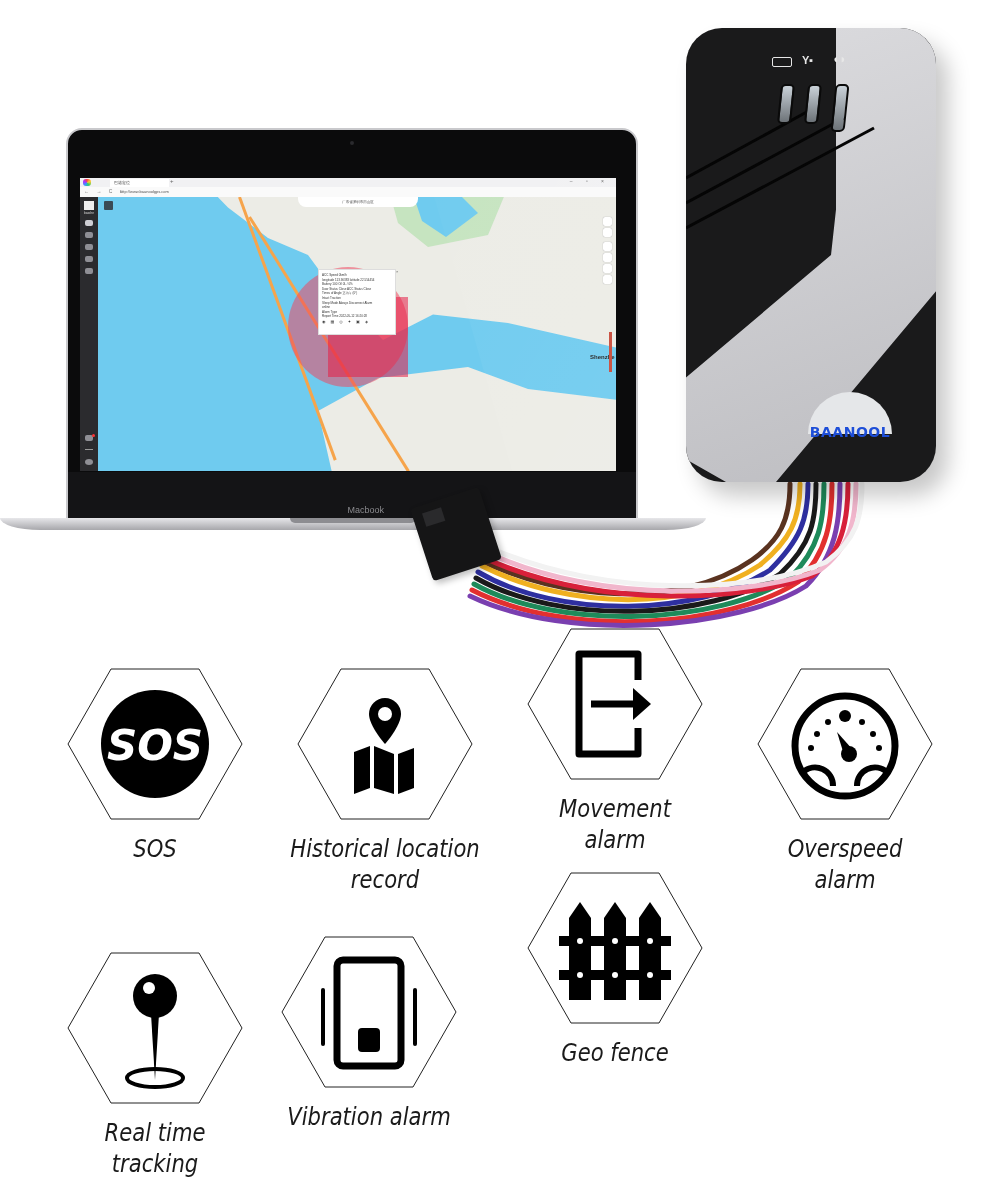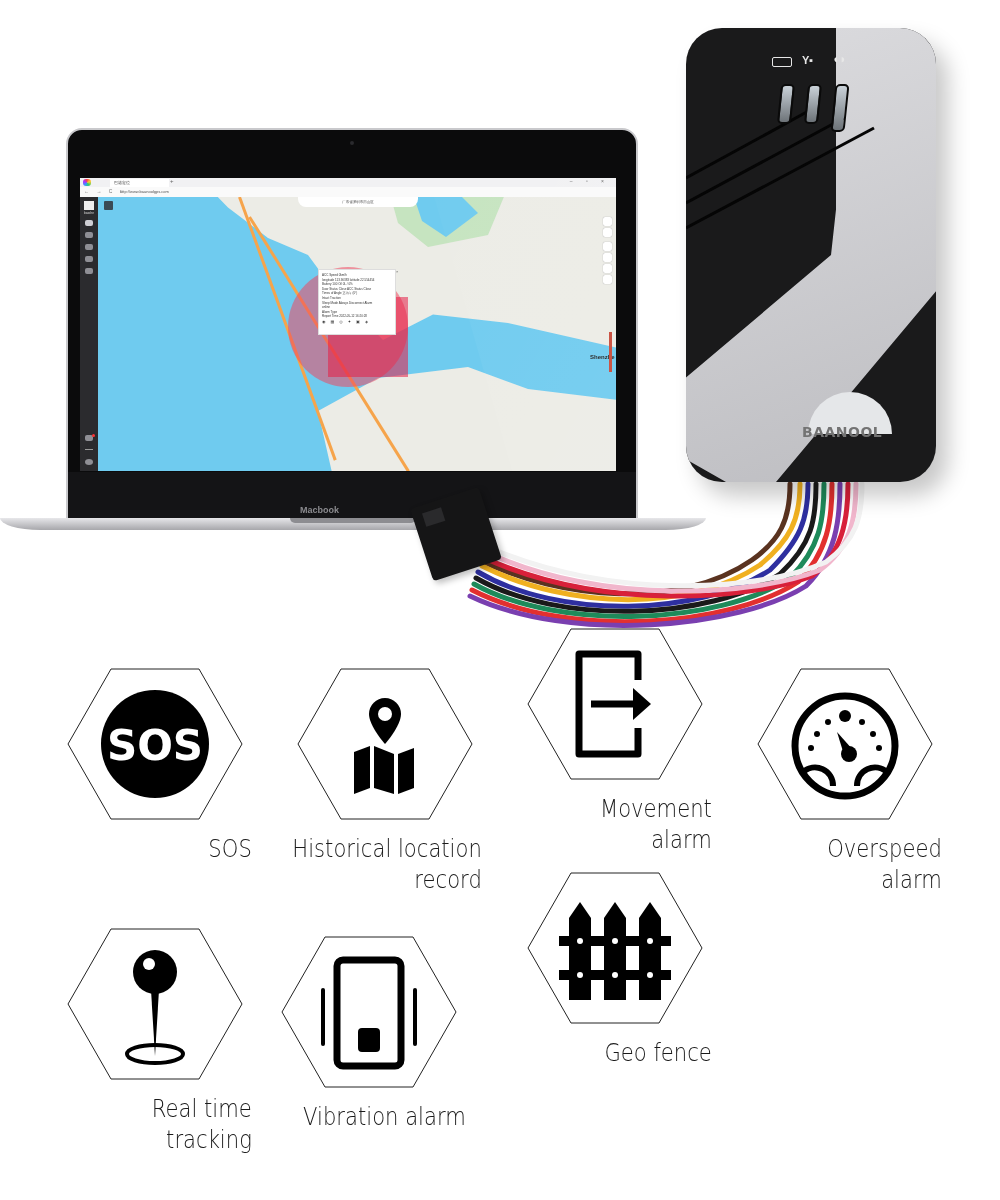--- a/index.html
+++ b/index.html
@@ -3,21 +3,21 @@
 <meta charset="utf-8">
 <style>
   html,body{margin:0;padding:0;background:#ffffff;}
   body{width:1000px;height:1200px;position:relative;overflow:hidden;font-family:"Liberation Sans",sans-serif;}
   .abs{position:absolute;}
   
   .laptop-lid{left:66px;top:128px;width:572px;height:392px;background:#0b0b0c;border-radius:16px 16px 0 0;border:2px solid #c9c9cc;box-sizing:border-box;}
   .laptop-screen{left:80px;top:178px;width:536px;height:293px;background:#6fcbef;overflow:hidden;}
   .laptop-glare{left:360px;top:130px;width:276px;height:388px;background:linear-gradient(120deg,rgba(255,255,255,0) 0%,rgba(255,255,255,0.08) 100%);clip-path:polygon(20% 0,100% 0,100% 100%,60% 100%);}
   .laptop-bezel-bottom{left:68px;top:472px;width:568px;height:46px;background:#141416;}
-  .laptop-label{left:300px;top:505px;width:100px;text-align:left;color:#8a8a8e;font-size:9px;font-weight:bold;}
+  .laptop-label{left:284px;top:505px;width:100px;text-align:right;color:#8a8a8e;font-size:9px;}
   .laptop-base{left:0;top:518px;width:706px;height:12px;background:linear-gradient(#e7e7ea,#a7a7ab);border-radius:0 0 40px 40px/0 0 12px 12px;}
   .laptop-notch{left:290px;top:518px;width:126px;height:5px;background:#8d8d91;border-radius:0 0 6px 6px;}
   .camera{left:350px;top:141px;width:4px;height:4px;border-radius:50%;background:#2a2a2e;}
   
   .browser-tabbar{left:0;top:0;width:536px;height:9px;background:#f1f1f3;}
   .browser-urlbar{left:0;top:9px;width:536px;height:10px;background:#fafafa;border-bottom:1px solid #ddd;}
   .tab{left:30px;top:1px;width:55px;height:8px;background:#fff;font-size:4px;line-height:8px;padding-left:4px;color:#444;}
   .url{left:40px;top:1px;font-size:4px;line-height:8px;color:#555;}
   .app-sidebar{left:0;top:19px;width:18px;height:274px;background:#2b2b2e;}
   .sb-icon{left:5px;width:8px;height:6px;border-radius:2px;background:#8f8f95;}
@@ -28,25 +28,25 @@
   .popup{left:220px;top:72px;width:78px;height:66px;background:#fff;border:1px solid #ddd;font-size:3px;line-height:4.6px;padding:3px;box-sizing:border-box;color:#333;overflow:hidden;}
   .address-bar{left:280px;top:3px;width:120px;height:10px;background:#fff;border-radius:0 0 8px 8px;font-size:3.5px;text-align:center;line-height:10px;color:#444;}
   .city-label{left:492px;top:157px;font-size:6px;color:#222;font-weight:bold;}
   .map-ctrl{left:505px;width:9px;height:9px;background:#fff;border-radius:2px;box-shadow:0 0 1px #888;}
   
   .device{left:686px;top:28px;width:250px;height:454px;background:#1a1a1b;border-radius:36px;box-shadow:12px 14px 22px rgba(0,0,0,0.22);}
   .device-stripe{left:686px;top:28px;width:250px;height:454px;border-radius:36px;overflow:hidden;}
   .device-silver{left:0;top:0;width:250px;height:454px;background:linear-gradient(160deg,#dcdcdf,#bdbdc1);clip-path:polygon(60% 0,92% 0,100% 5%,100% 58%,36% 100%,16% 100%,0 95%,0 77%,58% 50%,60% 40%);}
   .device-led{width:10px;height:36px;border-radius:5px;background:linear-gradient(#c9d1d8,#6d7378);border:2px solid #0a0a0a;transform:skewX(-6deg);}
   .brand-dome{left:808px;top:392px;width:84px;height:42px;border-radius:84px 84px 0 0;background:#e5e7e9;}
-  .brand-text{left:802px;top:424px;width:96px;color:#737373;font-size:14px;font-weight:bold;font-family:"DejaVu Sans",sans-serif;letter-spacing:0.5px;}
+  .brand-text{left:802px;top:424px;width:96px;text-align:center;color:#1d4ed8;font-size:14px;font-weight:bold;font-family:"DejaVu Sans",sans-serif;letter-spacing:0.5px;}
   
   .connector{left:420px;top:496px;width:72px;height:76px;background:#151516;transform:rotate(-18deg);border-radius:4px;box-shadow:2px 4px 6px rgba(0,0,0,0.25);}
   
-  .feature{position:absolute;width:220px;text-align:right;}
+  .feature{position:absolute;width:220px;text-align:center;font-style:italic;}
   .hex{display:block;margin:0 auto;}
   .feature-label{font-family:"DejaVu Sans",sans-serif;font-size:24px;color:#1a1a1a;line-height:31px;margin-top:14px;font-weight:300;transform:scaleX(0.88);}
 </style>
 </head>
 <body>
 
 <div class="abs laptop-lid"></div>
 <div class="abs camera"></div>
 
 <div class="abs laptop-screen">
@@ -223,21 +223,21 @@
       <path d="M46 104 a18 18 0 0 1 30 14" fill="none" stroke="#000" stroke-width="6"></path>
       <path d="M130 104 a18 18 0 0 0 -30 14" fill="none" stroke="#000" stroke-width="6"></path>
     </g>
   </svg>
   <div class="feature-label">
     <div>Overspeed</div>
     <div>alarm</div>
   </div>
 </div>
 
-<div class="feature" style="left:45px;top:928px;">
+<div class="feature" style="left:45px;top:952px;">
   <svg class="hex" width="176" height="152" viewBox="0 0 176 152">
     <polygon points="44,1 132,1 175,76 132,151 44,151 1,76" fill="none" stroke="#222" stroke-width="1"></polygon>
     <g>
       <circle cx="88" cy="44" r="22" fill="#000"></circle>
       <circle cx="82" cy="36" r="6" fill="#fff"></circle>
       <polygon points="84,62 92,62 88,128" fill="#000"></polygon>
       <ellipse cx="88" cy="126" rx="28" ry="9" fill="none" stroke="#000" stroke-width="4"></ellipse>
     </g>
   </svg>
   <div class="feature-label">

